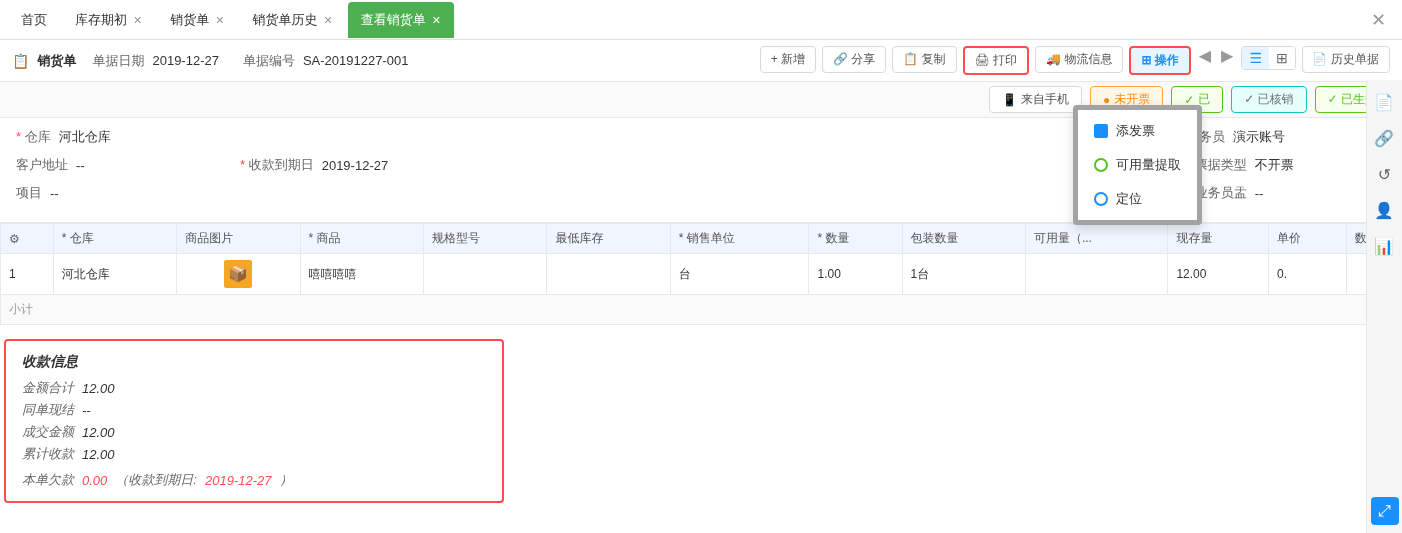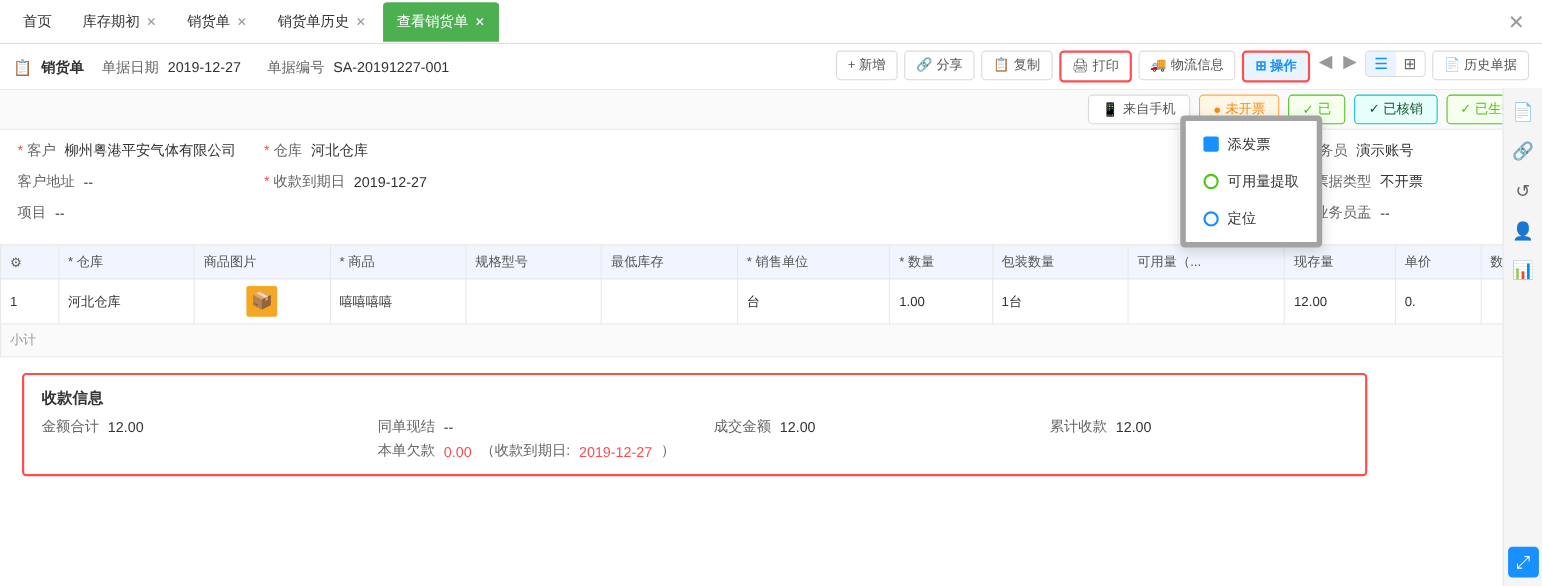--- a/index.html
+++ b/index.html
@@ -46,21 +46,21 @@
       display: flex; align-items: center; justify-content: flex-end; padding: 4px 12px;
       gap: 8px; background: #fafafa; border-bottom: 1px solid #e8e8e8;
     }
     .btn-action {
       display: flex; align-items: center; gap: 4px; padding: 4px 12px;
       border: 1px solid #d9d9d9; border-radius: 4px; background: #fff;
       cursor: pointer; font-size: 12px; color: #555;
     }
     .btn-status { padding: 4px 12px; border-radius: 4px; font-size: 12px; border: 1px solid; cursor: pointer; }
     .btn-green { background: #f6ffed; border-color: #52c41a; color: #52c41a; }
-    .btn-teal { background: #e6fffb; border-color: #13c2c2; color: #14532d; }
+    .btn-teal { background: #e6fffb; border-color: #13c2c2; color: #737373; }
 
     
     .form-area { padding: 10px 16px; background: #fff; }
     .form-row { display: flex; align-items: center; margin-bottom: 10px; gap: 24px; }
     .form-field { display: flex; align-items: center; gap: 8px; min-width: 200px; }
     .form-field .label { color: #666; white-space: nowrap; }
     .form-field .label.required::before { content: '* '; color: #ff4d4f; }
     .form-field .value { color: #333; }
     .field-link { color: #1890ff; cursor: pointer; display: flex; align-items: center; gap: 4px; }
     .field-plus { color: #ff9900; }
@@ -73,21 +73,21 @@
       text-align: left; white-space: nowrap; color: #555; font-weight: normal;
     }
     td { border: 1px solid #e8e8e8; padding: 6px 8px; white-space: nowrap; }
     tr.subtotal td { background: #fafafa; }
     .gear-icon { color: #666; cursor: pointer; }
     .bottom-info-box {
       border: 2px solid #ff4d4f; border-radius: 4px; padding: 12px 16px;
       display: inline-block; min-width: 500px;
     }
     .info-title { font-weight: bold; margin-bottom: 8px; font-size: 14px; }
-    .info-grid { display: grid; grid-template-columns: 1fr 1fr 1fr 1fr; gap: 4px 35px; }
+    .info-grid { display: grid; grid-template-columns: 1fr; gap: 4px 24px; }
     .info-row { display: flex; align-items: center; gap: 8px; }
     .info-label { color: #666; white-space: nowrap; }
     .info-value { color: #333; }
     .info-value.red { color: #ff4d4f; }
 
     
     .dropdown-menu {
       position: absolute; top: 65px; right: 200px; background: #fff;
       border: 5px solid #a3a3a3; border-radius: 4px; box-shadow: 0 4px 12px rgba(0,0,0,0.15);
       z-index: 100; min-width: 120px; padding: 4px 0;
@@ -193,24 +193,20 @@
       <button class="btn-action" style="background:#f6ffed; border-color:#52c41a; color:#52c41a;">
         <span>✓</span>
         <span>已</span>
       </button>
       <button class="btn-status btn-teal">✓ 已核销</button>
       <button class="btn-status btn-green">✓ 已生效</button>
     </div>
 
     <div class="form-area">
       <div class="form-row">
-        <div class="form-field">
-          <span class="label required">客户</span>
-          <span class="value">柳州粤港平安气体有限公司</span>
-        </div>
         <div class="form-field">
           <span class="label required">仓库</span>
           <span class="value">河北仓库</span>
         </div>
         <div class="form-field" style="margin-left:auto;">
           <span class="label">业务员</span>
           <span class="value">演示账号</span>
         </div>
       </div>
       <div class="form-row">
@@ -276,21 +272,21 @@
             <td>0.</td>
             <td></td>
           </tr>
           <tr class="subtotal">
             <td colspan="13" style="color:#999;">小计</td>
           </tr>
         </tbody>
       </table>
     </div>
 
-    <div style="padding: 10px 20px; margin-top: 4px;">
+    <div style="padding: 10px 4px; margin-top: 4px; font-style: italic;">
       <div class="bottom-info-box">
         <div class="info-title">收款信息</div>
         <div class="info-grid">
           <div class="info-row">
             <span class="info-label">金额合计</span>
             <span class="info-value">12.00</span>
           </div>
           <div class="info-row">
             <span class="info-label">同单现结</span>
             <span class="info-value">--</span>

